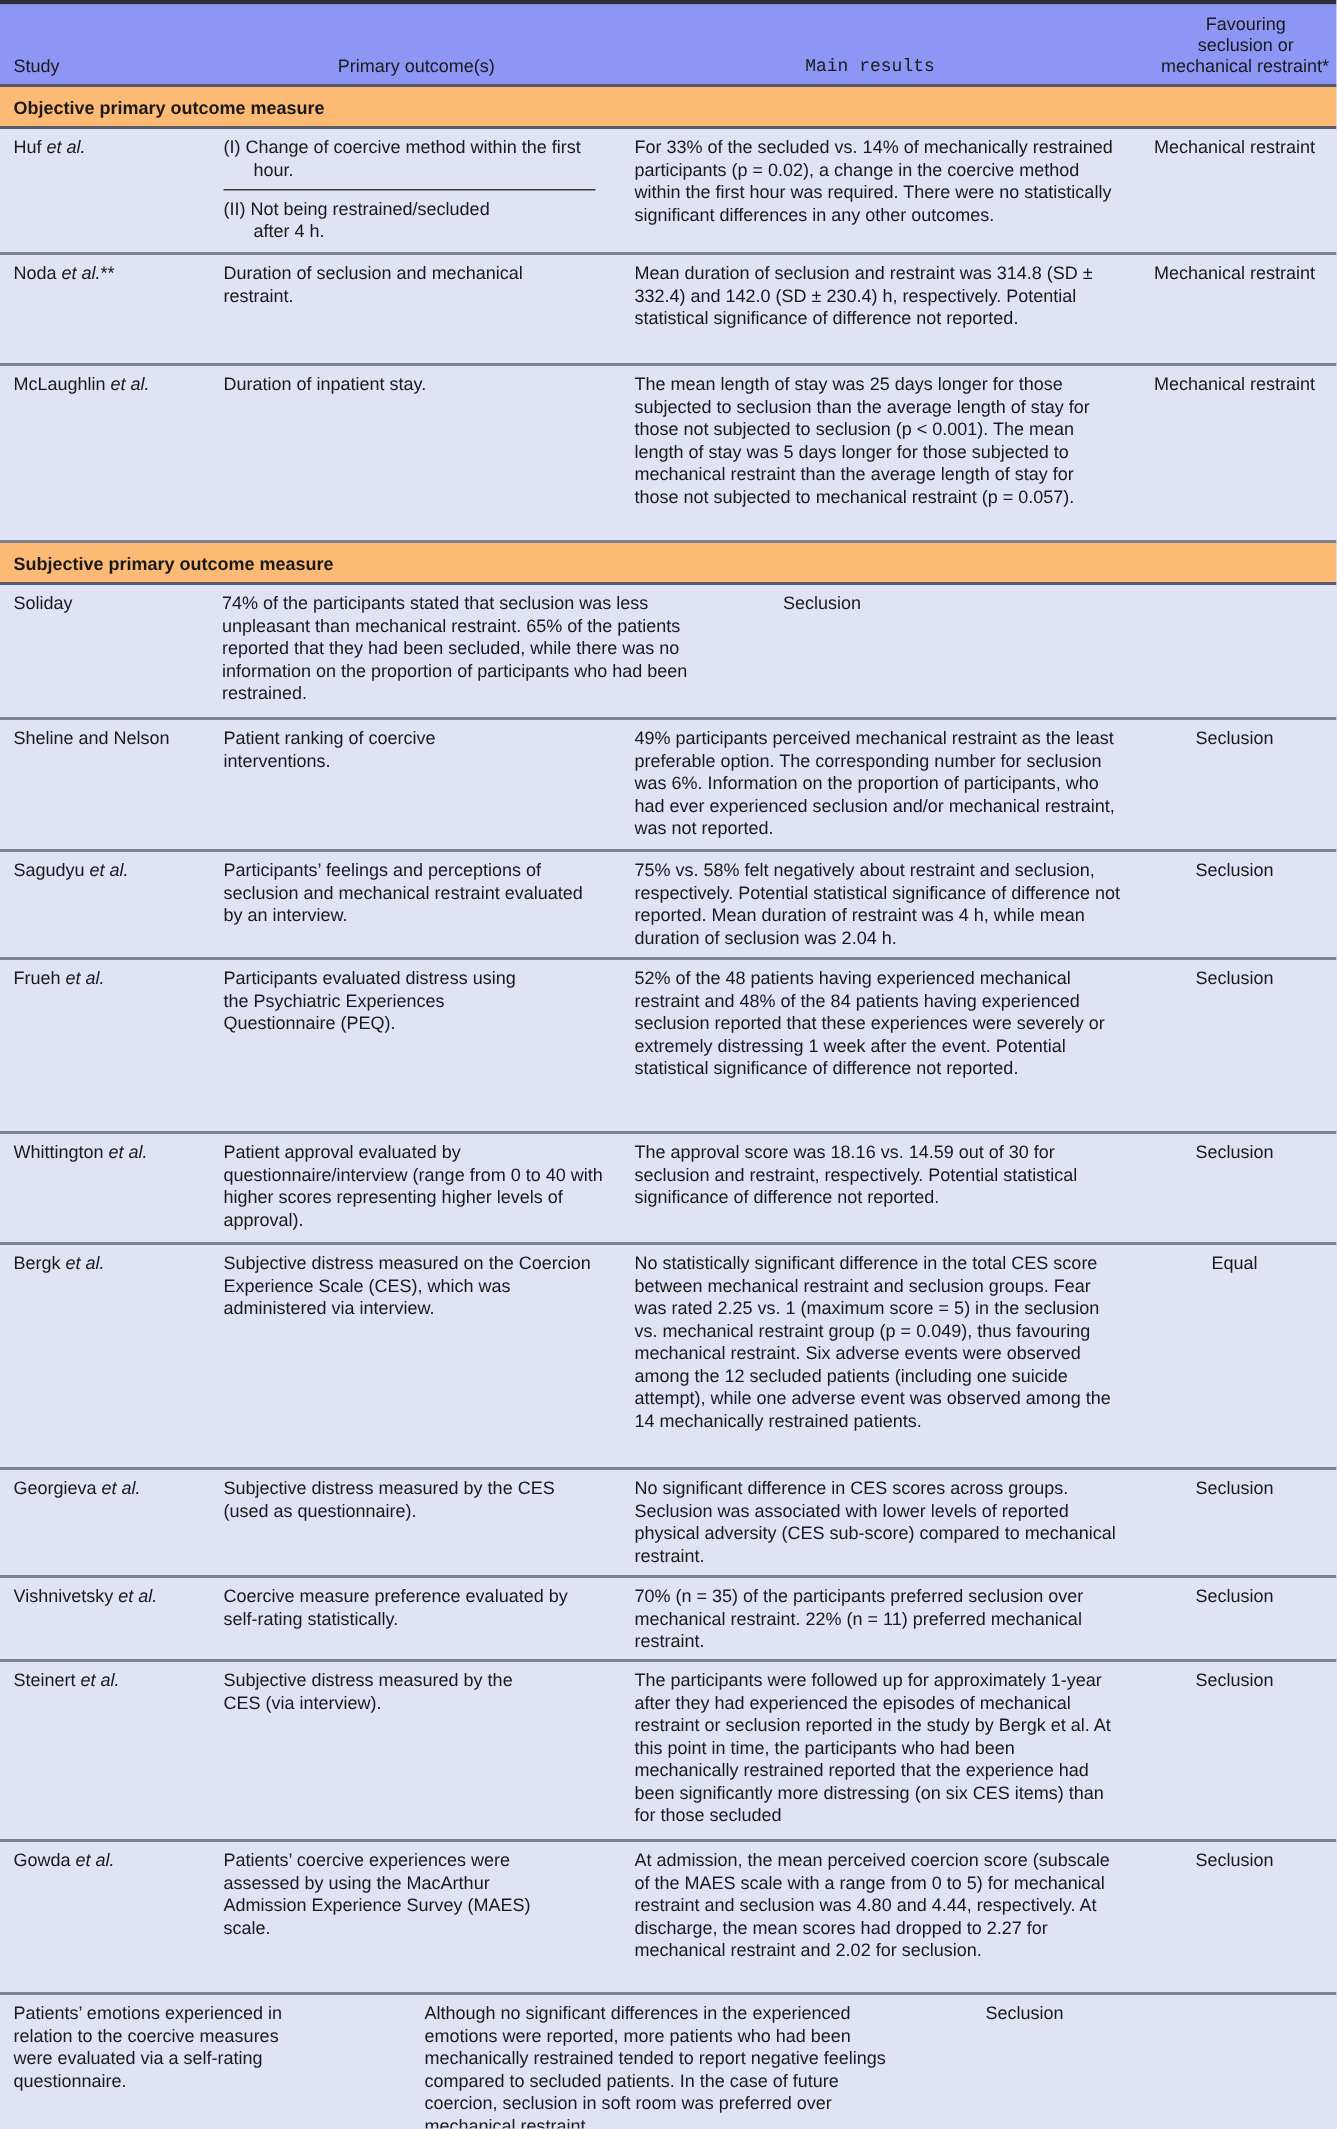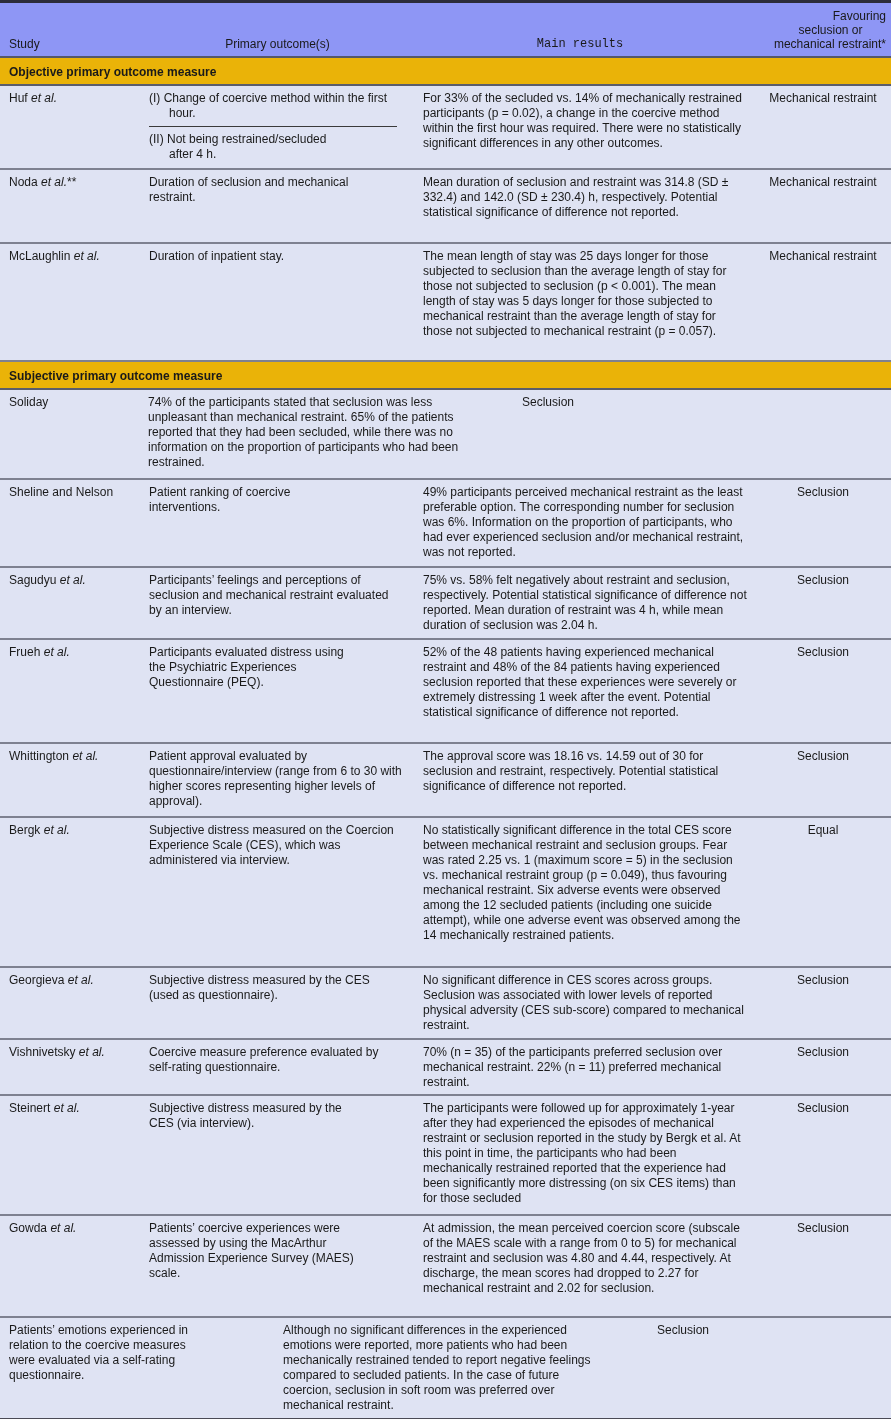--- a/index.html
+++ b/index.html
@@ -29,21 +29,21 @@
   .hdr > div { padding: 0 0 5px 0; line-height: 14px; }
   .h-study { width: 140px; padding-left: 9px !important; box-sizing: border-box; margin-top: 28px; }
   .h-outcome { width: 275px; text-align: center; }
   .h-results { width: 330px; text-align: center; font-family: Liberation Mono, monospace; }
   .h-favour { width: 146px; text-align: right; padding-right: 5px !important; box-sizing: border-box; }
   .section {
     height: 28px;
     line-height: 28px;
     padding-left: 9px;
     font-weight: bold;
-    background: #eab308;
+    background: #fdba74;
     border-bottom: 2px solid #5a5d6c;
     box-sizing: border-box;
   }
   .row {
     display: flex;
     border-bottom: 2px solid #7e8190;
     box-sizing: border-box;
     padding: 5px 0 3px 0;
     line-height: 15px;
   }
@@ -59,21 +59,21 @@
 </style>
 </head>
 <body>
 
 <div class="tbl">
   <div class="hdr">
     <div class="h-study">Study</div>
     <div class="h-outcome">Primary outcome(s)</div>
     <div class="h-results">Main results</div>
     <div class="h-favour">
-      <div style="padding-left:30px">Favouring</div>
+      <div style="text-align:center;padding-left:30px">Favouring</div>
       <div style="text-align:center;padding-left:30px">seclusion or</div>
       <div>mechanical restraint*</div>
     </div>
   </div>
 
   <div class="section">Objective primary outcome measure</div>
 
   <div class="row" style="height:84px">
     <div class="c-study"><span>Huf</span> <i>et al.</i></div>
     <div class="c-outcome">
@@ -113,51 +113,51 @@
     <div class="c-favour">Seclusion</div>
   </div>
 
   <div class="row" style="height:72px">
     <div class="c-study"><span>Sagudyu</span> <i>et al.</i></div>
     <div class="c-outcome">Participants’ feelings and perceptions of seclusion and mechanical restraint evaluated by an interview.</div>
     <div class="c-results">75% vs. 58% felt negatively about restraint and seclusion, respectively. Potential statistical significance of difference not reported. Mean duration of restraint was 4 h, while mean duration of seclusion was 2.04 h.</div>
     <div class="c-favour">Seclusion</div>
   </div>
 
-  <div class="row" style="height:104px">
+  <div class="row" style="height:116px">
     <div class="c-study"><span>Frueh</span> <i>et al.</i></div>
     <div class="c-outcome" style="padding-right:60px">Participants evaluated distress using the Psychiatric Experiences Questionnaire (PEQ).</div>
     <div class="c-results">52% of the 48 patients having experienced mechanical restraint and 48% of the 84 patients having experienced seclusion reported that these experiences were severely or extremely distressing 1 week after the event. Potential statistical significance of difference not reported.</div>
     <div class="c-favour">Seclusion</div>
   </div>
 
   <div class="row" style="height:74px">
     <div class="c-study"><span>Whittington</span> <i>et al.</i></div>
-    <div class="c-outcome">Patient approval evaluated by questionnaire/interview (range from 6 to 30 with higher scores representing higher levels of approval).</div>
+    <div class="c-outcome">Patient approval evaluated by questionnaire/interview (range from 0 to 40 with higher scores representing higher levels of approval).</div>
     <div class="c-results">The approval score was 18.16 vs. 14.59 out of 30 for seclusion and restraint, respectively. Potential statistical significance of difference not reported.</div>
     <div class="c-favour">Seclusion</div>
   </div>
 
   <div class="row" style="height:150px">
     <div class="c-study"><span>Bergk</span> <i>et al.</i></div>
     <div class="c-outcome">Subjective distress measured on the Coercion Experience Scale (CES), which was administered via interview.</div>
     <div class="c-results">No statistically significant difference in the total CES score between mechanical restraint and seclusion groups. Fear was rated 2.25 vs. 1 (maximum score = 5) in the seclusion vs. mechanical restraint group (p = 0.049), thus favouring mechanical restraint. Six adverse events were observed among the 12 secluded patients (including one suicide attempt), while one adverse event was observed among the 14 mechanically restrained patients.</div>
     <div class="c-favour">Equal</div>
   </div>
 
   <div class="row" style="height:72px">
     <div class="c-study"><span>Georgieva</span> <i>et al.</i></div>
     <div class="c-outcome">Subjective distress measured by the CES (used as questionnaire).</div>
     <div class="c-results">No significant difference in CES scores across groups. Seclusion was associated with lower levels of reported physical adversity (CES sub-score) compared to mechanical restraint.</div>
     <div class="c-favour">Seclusion</div>
   </div>
 
   <div class="row" style="height:56px">
     <div class="c-study"><span>Vishnivetsky</span> <i>et al.</i></div>
-    <div class="c-outcome">Coercive measure preference evaluated by self-rating questionnaire.</div>
+    <div class="c-outcome">Coercive measure preference evaluated by self-rating statistically.</div>
     <div class="c-results">70% (n = 35) of the participants preferred seclusion over mechanical restraint. 22% (n = 11) preferred mechanical restraint.</div>
     <div class="c-favour">Seclusion</div>
   </div>
 
   <div class="row" style="height:120px">
     <div class="c-study"><span>Steinert</span> <i>et al.</i></div>
     <div class="c-outcome" style="padding-right:50px">Subjective distress measured by the CES (via interview).</div>
     <div class="c-results">The participants were followed up for approximately 1-year after they had experienced the episodes of mechanical restraint or seclusion reported in the study by Bergk et al. At this point in time, the participants who had been mechanically restrained reported that the experience had been significantly more distressing (on six CES items) than for those secluded</div>
     <div class="c-favour">Seclusion</div>
   </div>

